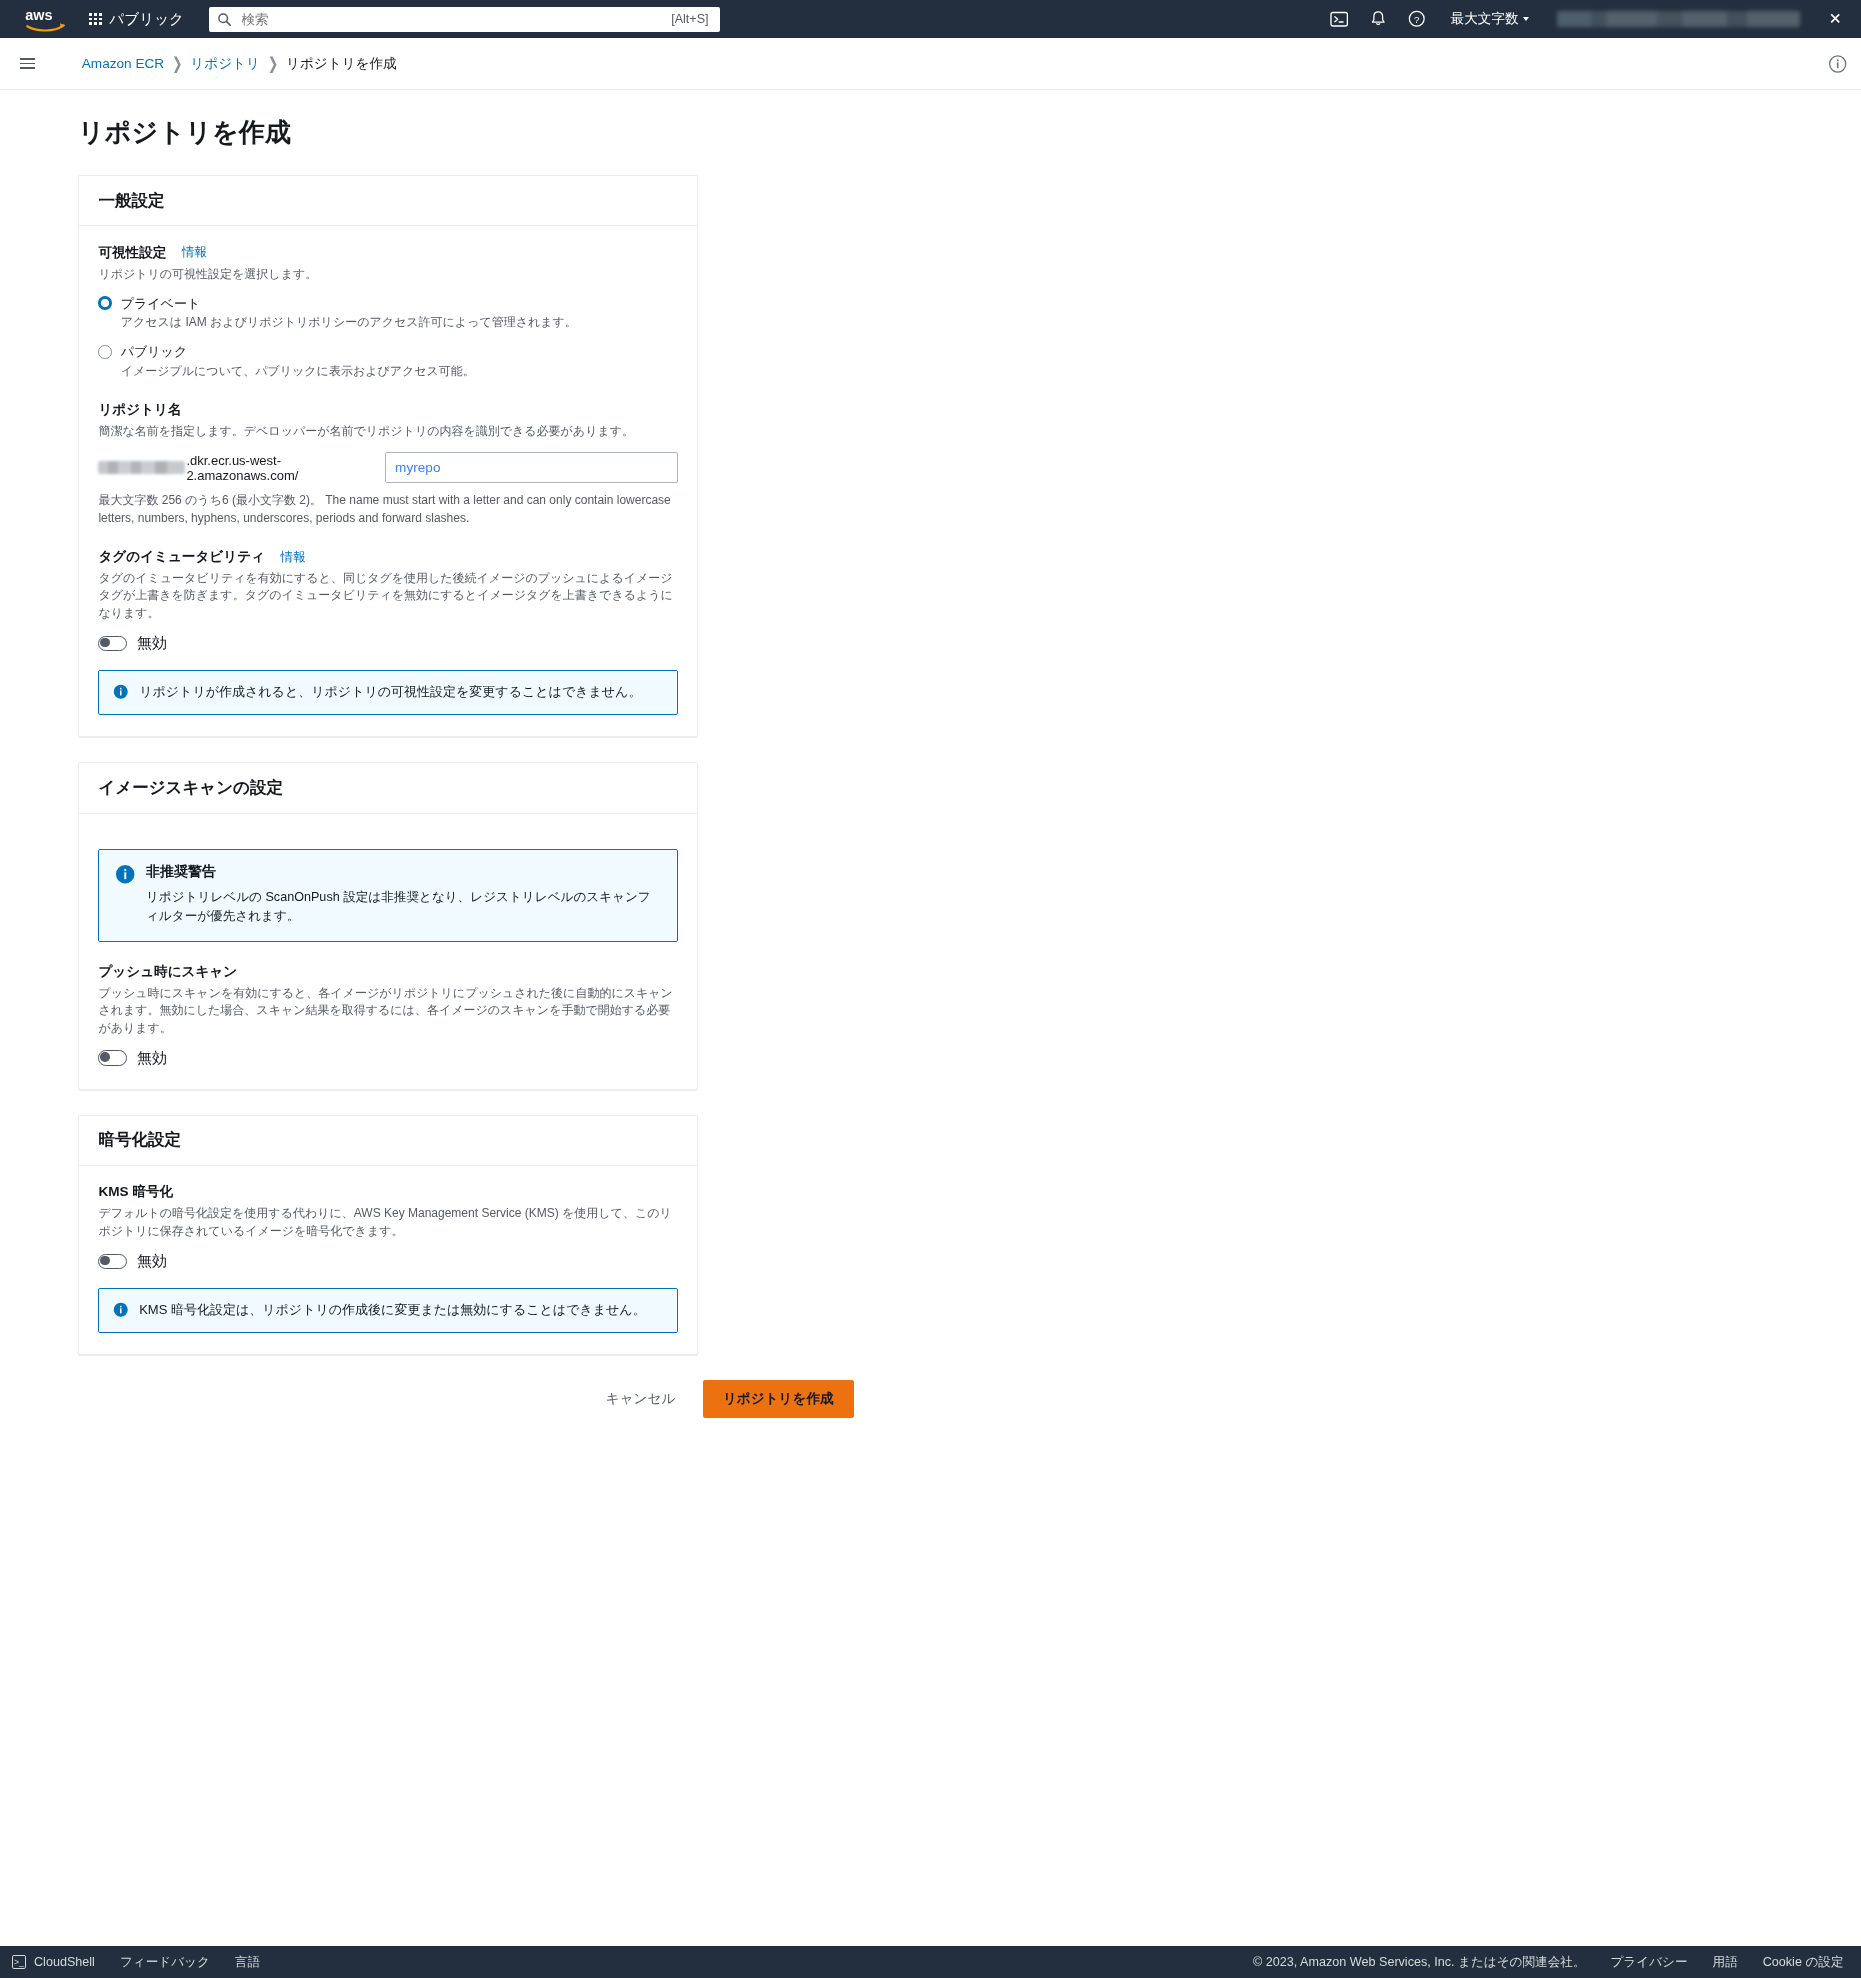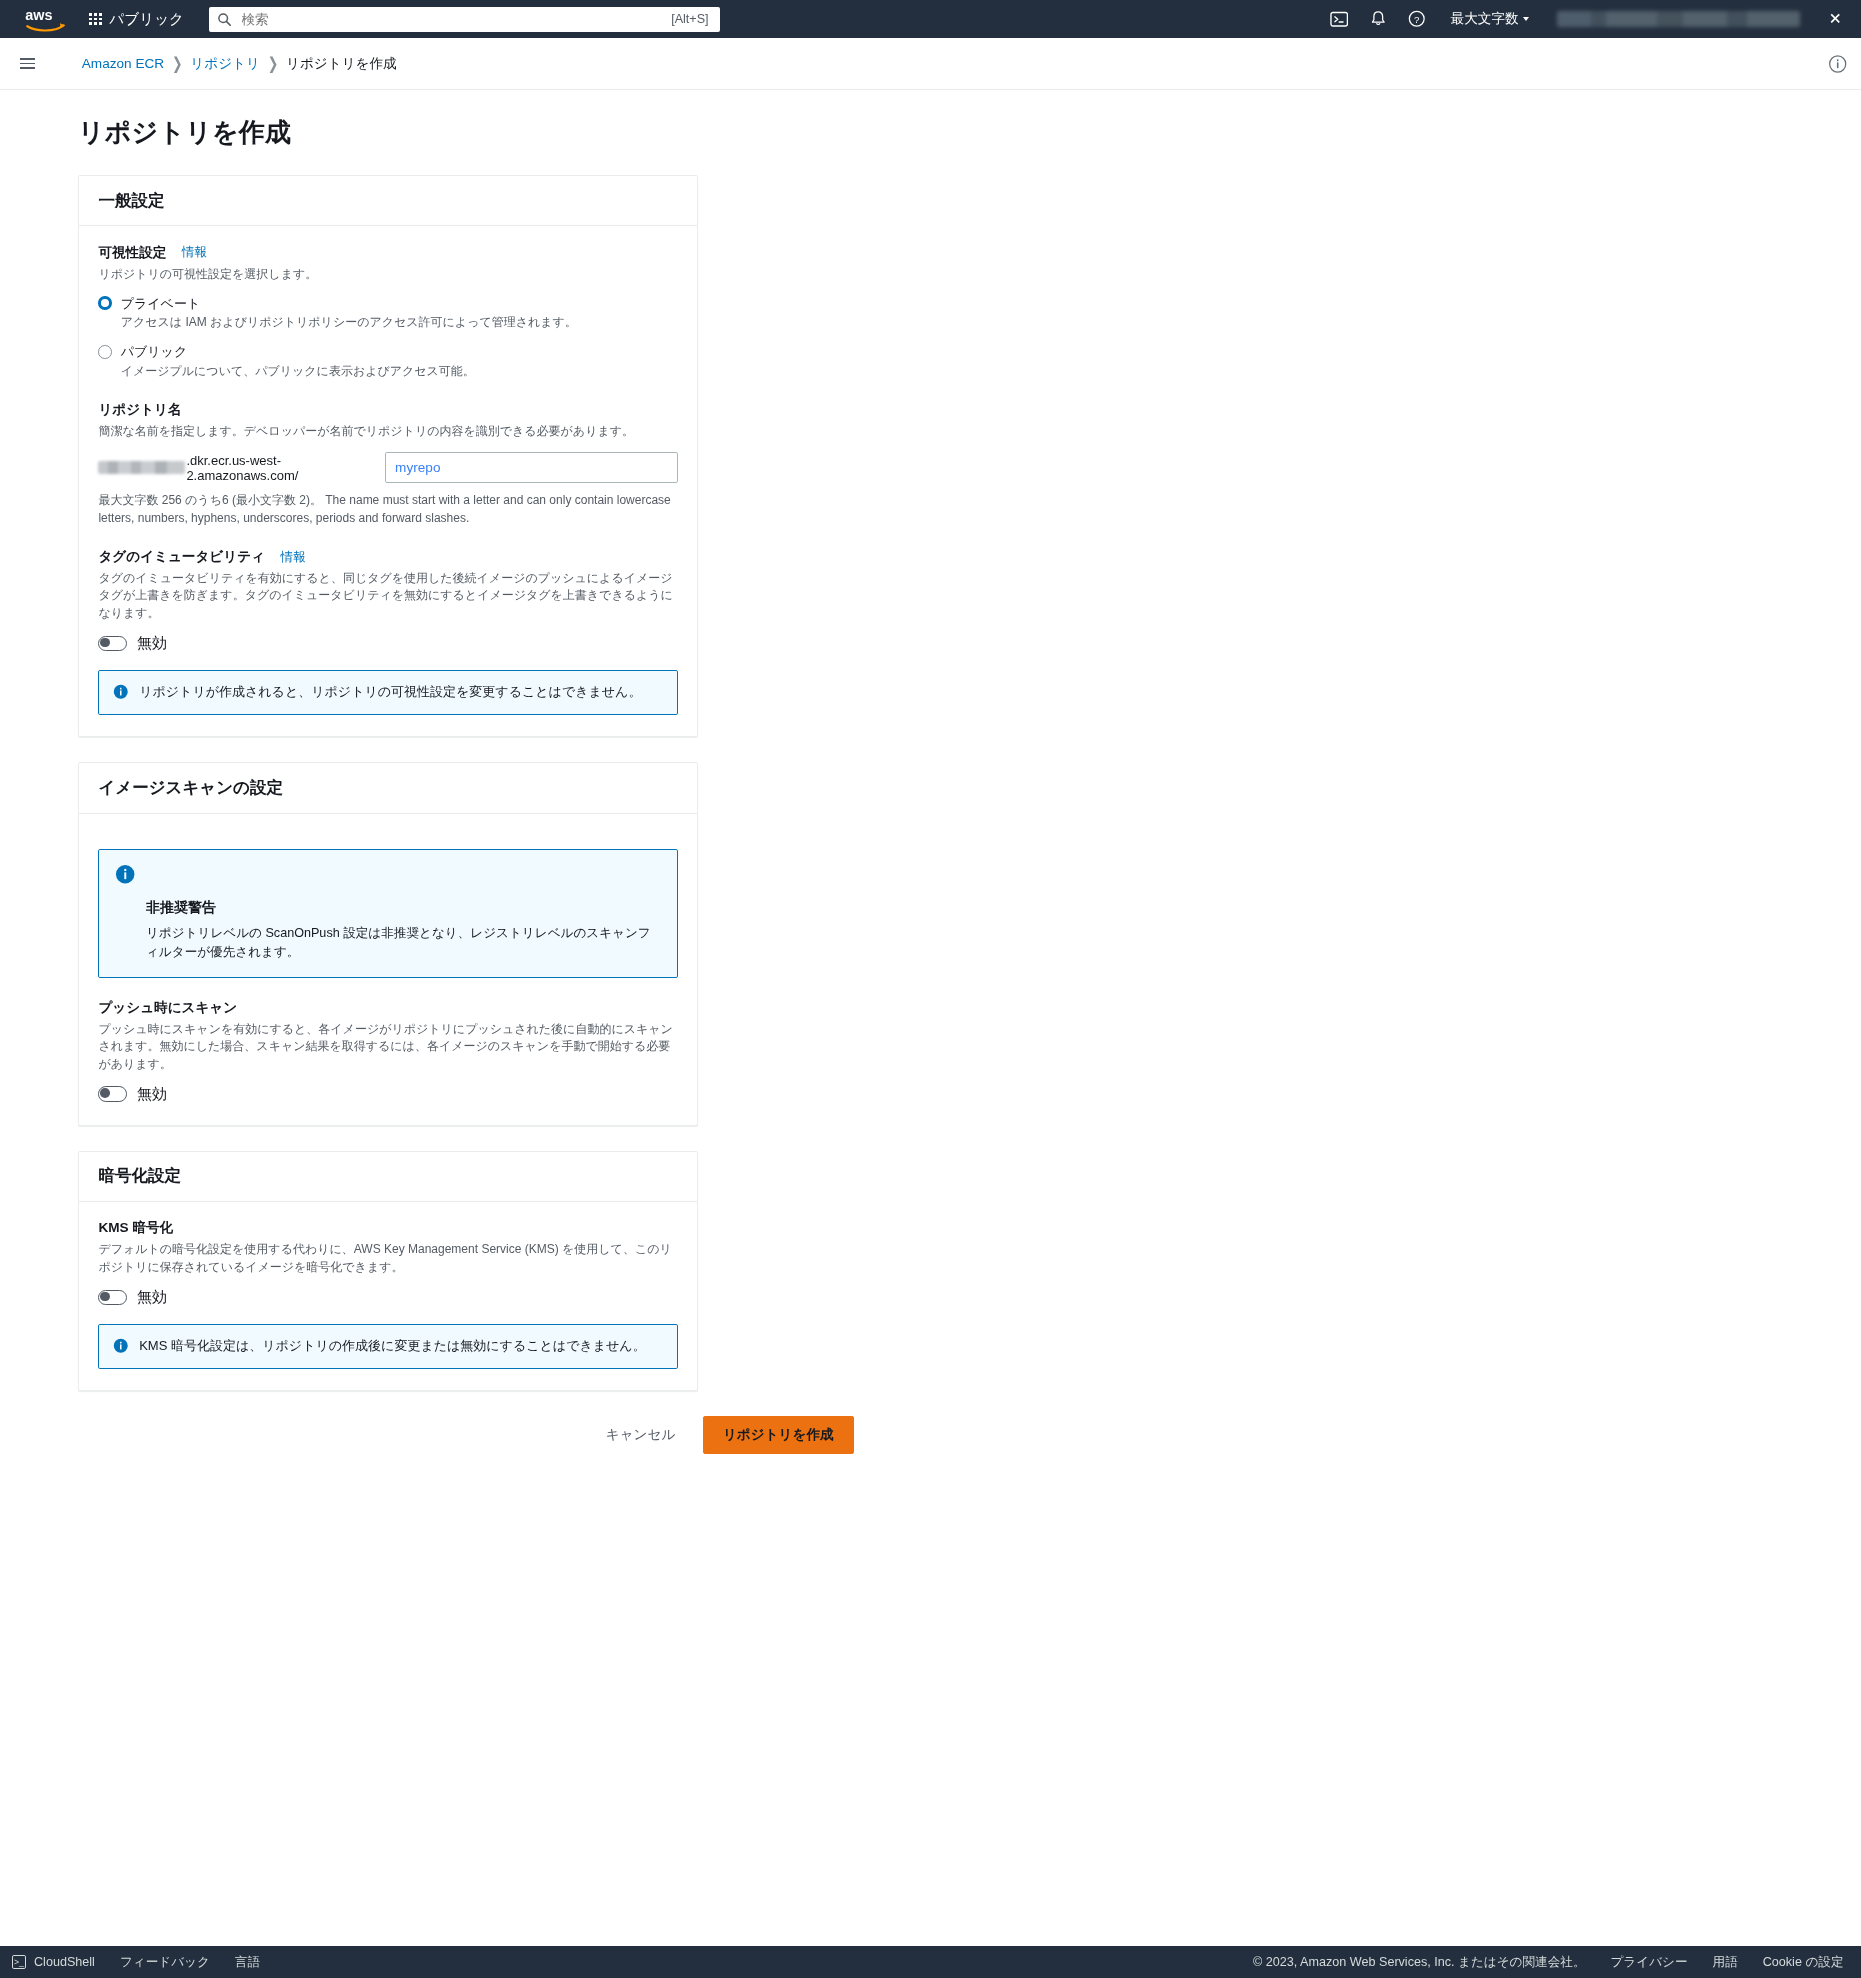--- a/index.html
+++ b/index.html
@@ -243,21 +243,21 @@
     background: #f1faff;
     padding: 11.6px 13.6px;
     display: flex;
     gap: 10.7px;
     align-items: flex-start;
     font-size: 13px;
     color: #16191f;
   }
   .alert.big { padding: 13.6px 15.5px; align-items: flex-start; }
   .alert .ai { flex: none; margin-top: 1px; }
-  .alert-title { font-weight: bold; font-size: 14px; margin-bottom: 6.8px; margin-top: 36px; }
+  .alert-title { font-weight: bold; font-size: 14px; margin-bottom: 6.8px; }
   .alert-body { font-size: 12.6px; line-height: 1.55; color: #16191f; max-width: 640px; }
 
   .actions {
     width: 776px;
     display: flex; justify-content: flex-end; align-items: center; gap: 13.6px;
     margin-top: 5.8px;
   }
   .btn-link {
     font-size: 13.6px; color: #545b64; cursor: pointer;
     padding: 7.8px 13.6px; background: transparent; border: none;

